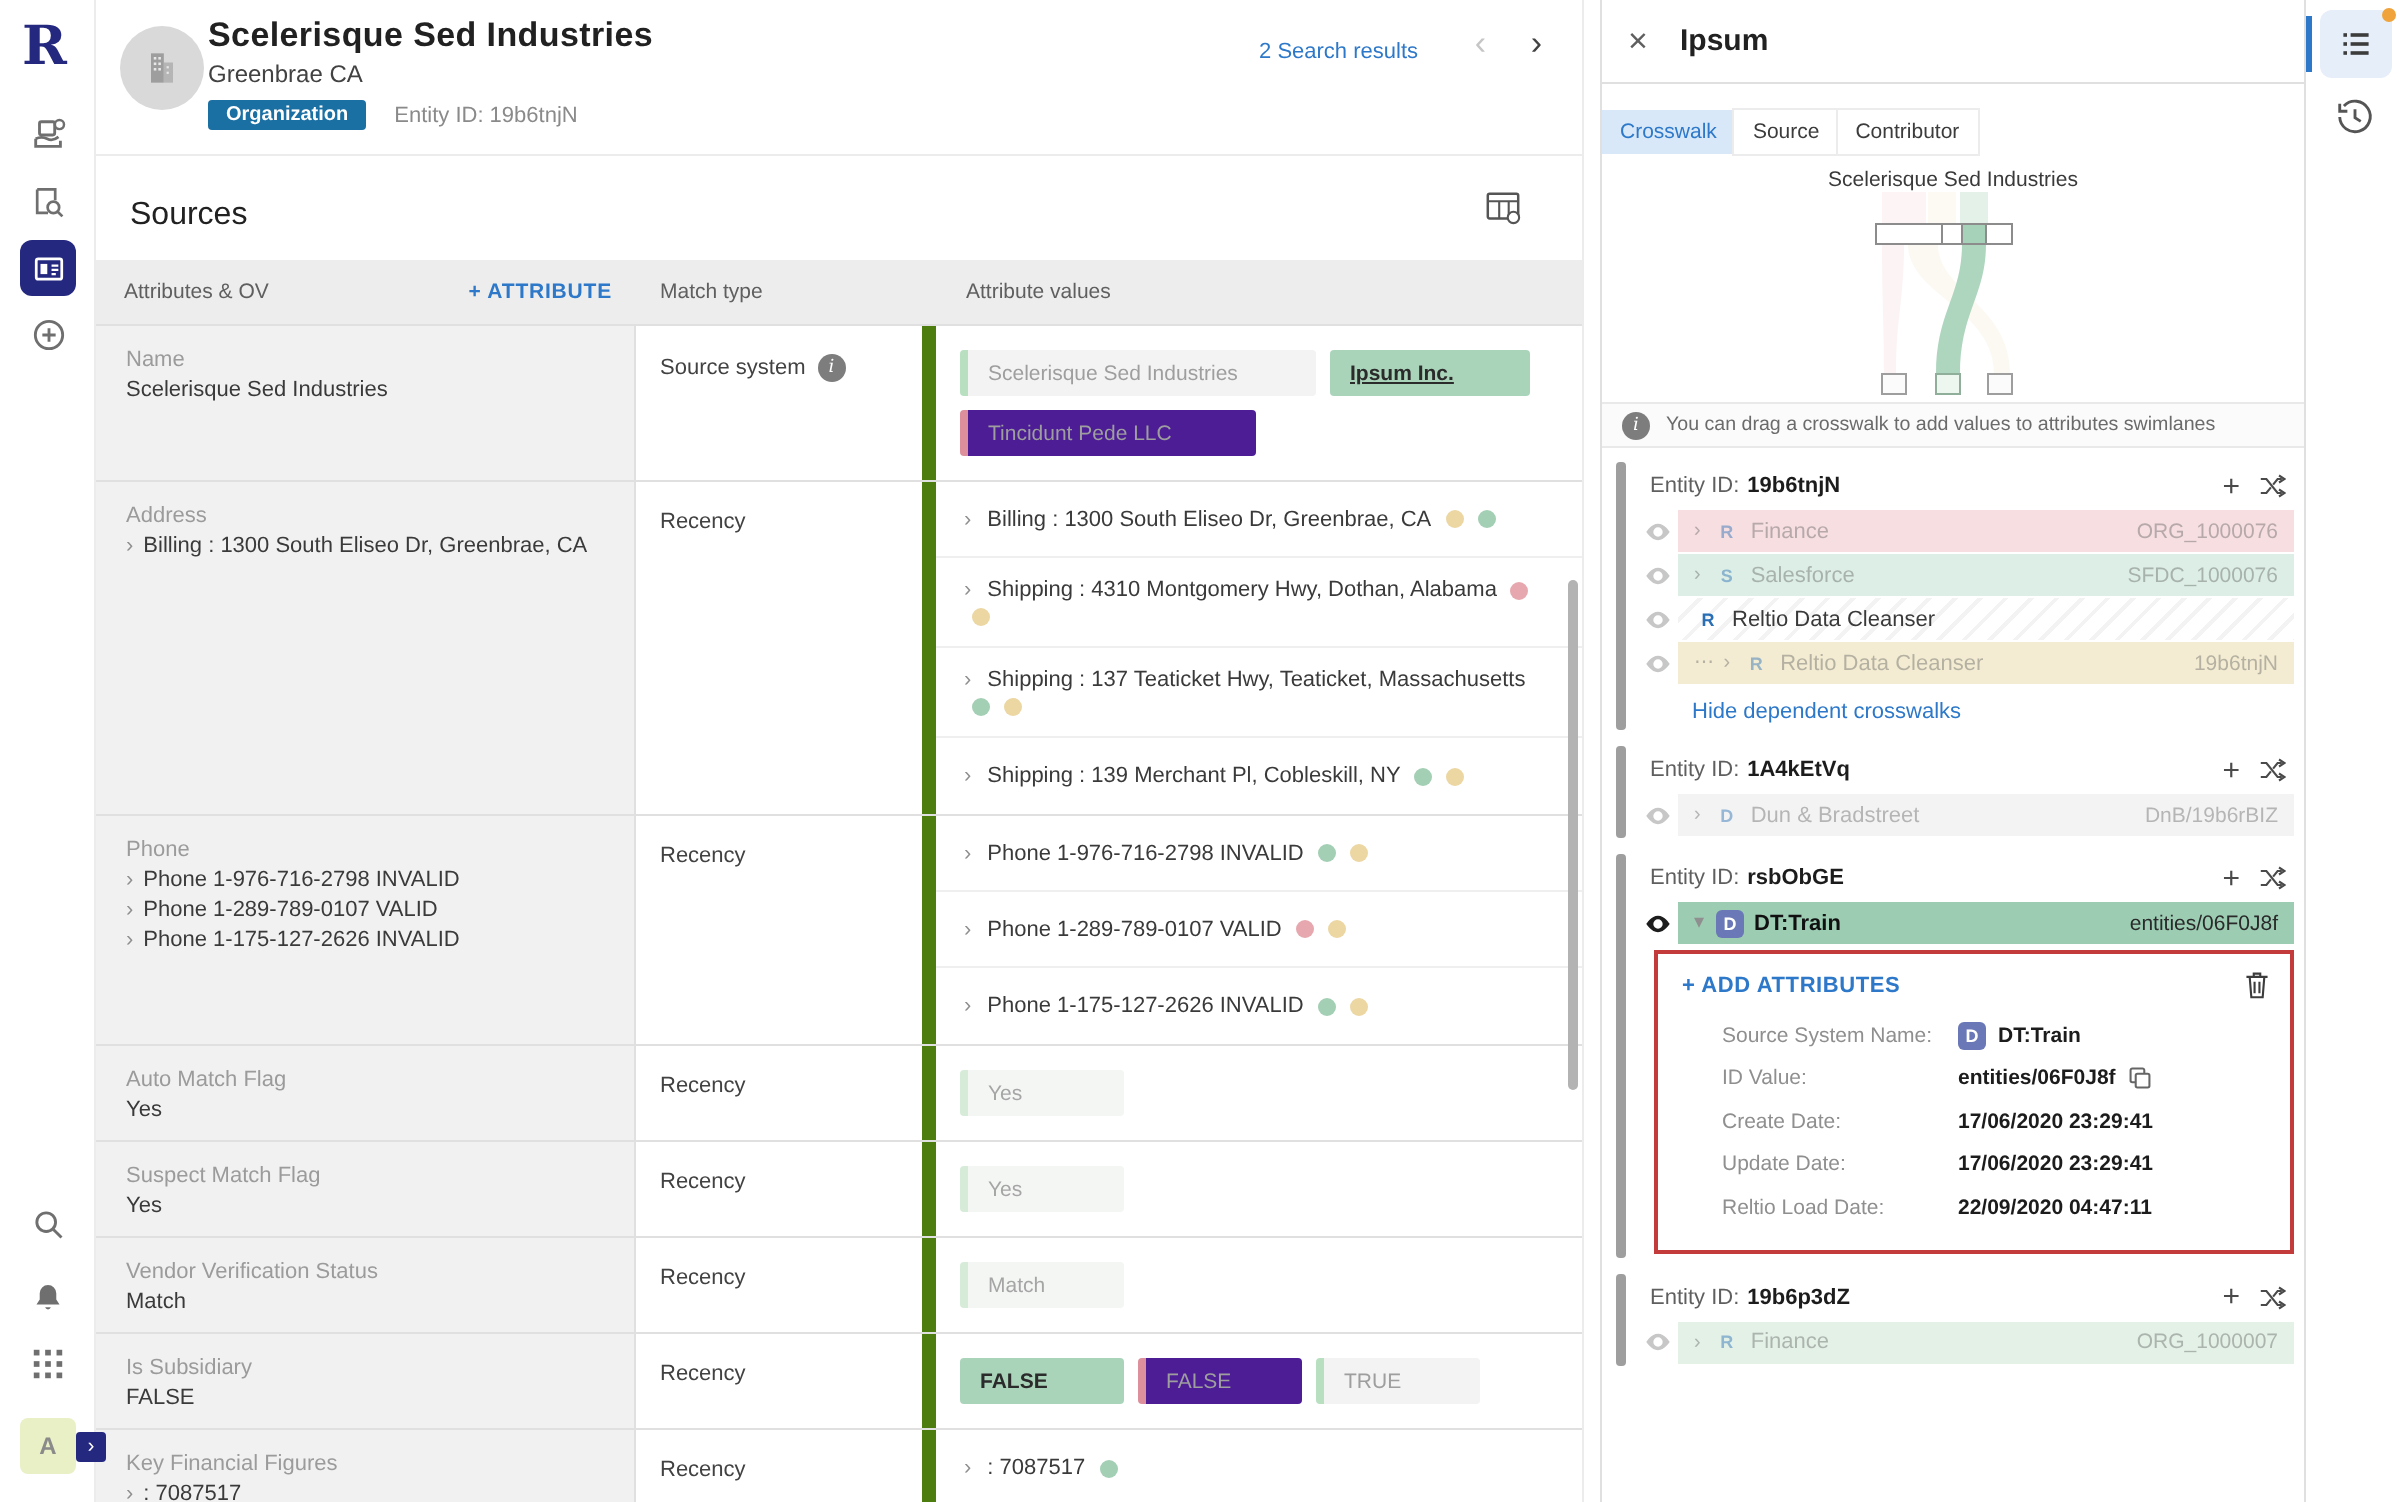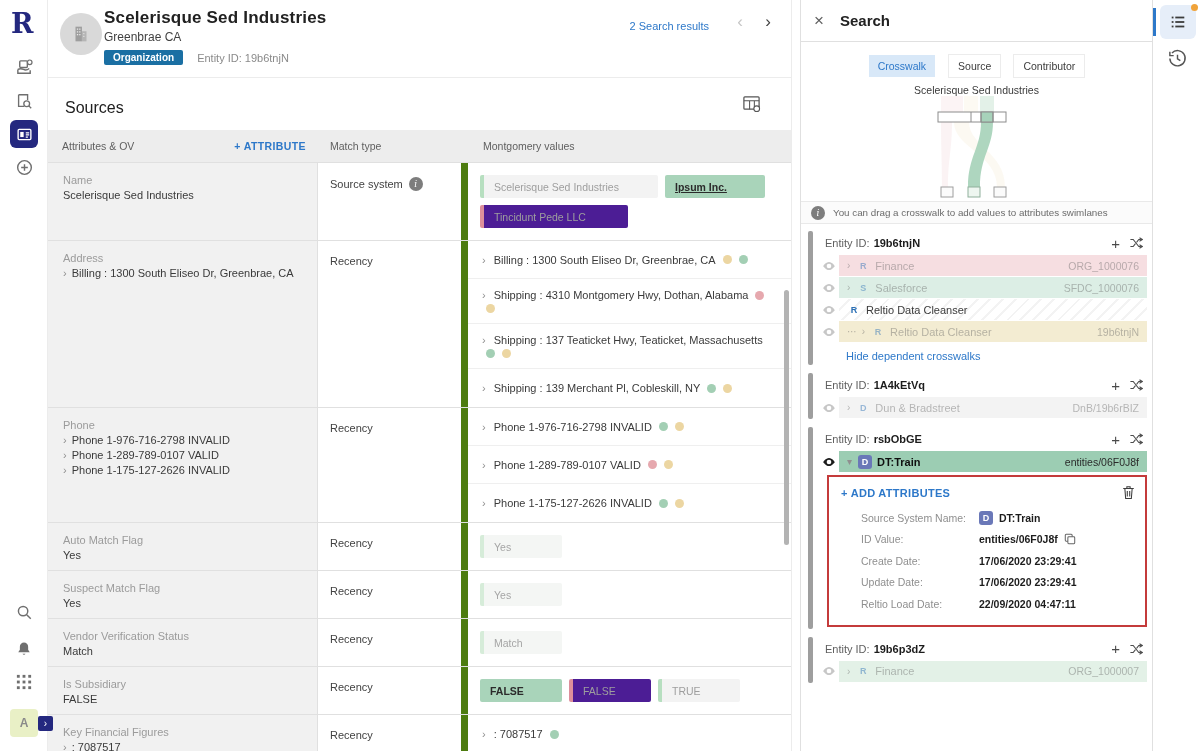--- a/index.html
+++ b/index.html
@@ -80,21 +80,21 @@
   .main-scrollbar { position:absolute; right:2px; top:290px; width:5px; height:255px; background:#b3b3b3;
     border-radius:3px; cursor:pointer; }
 
   
   .legend { position:absolute; left:800px; top:0; width:352px; height:751px; background:#fff;
     border-left:1px solid #e0e0e0; }
   .lg-header { height:42px; border-bottom:1px solid #e0e0e0; display:flex; align-items:center;
     padding-left:13px; }
   .lg-close { font-size:17px; color:#5f5f5f; cursor:pointer; width:20px; }
   .lg-title { font-size:15px; font-weight:700; color:#212121; margin-left:6px; }
-  .tabs { display:flex; justify-content:center; margin-top:13px;gap:14px; }
+  .tabs { display:flex; margin-top:13px; }
   .tab { height:22px; padding:0 9px; font-size:10.5px; display:flex; align-items:center; background:#fff;
     color:#3c3c3c; box-shadow:0 0 0 1px #ececec; cursor:pointer; }
   .tab.active { background:#d8e8f8; color:#2d78c9; box-shadow:none; }
   .diagram-title { text-align:center; font-size:10.5px; color:#3a3a3a; margin-top:7px; }
   .hint-bar { display:flex; align-items:center; gap:8px; padding:0 10px; height:23px; background:#fbfbfb;
     border-top:1px solid #e9e9e9; border-bottom:1px solid #e9e9e9; font-size:9.8px; color:#6b6b6b;
     margin-top:3px; margin-bottom:7px; }
 
   .lg-section { display:flex; margin:0 5px 8px 7px; }
   .lg-bar { width:5px; background:#9e9e9e; border-radius:2px; margin-right:5px; flex:none; }
@@ -247,21 +247,21 @@
         </svg>
     </div>
   </div>
 
   <div class="tbl-header">
     <div class="th1">
       <span>Attributes &amp; OV</span>
       <span class="add-attr">+  ATTRIBUTE</span>
     </div>
     <div class="th2">Match type</div>
-    <div class="th3">Montgomery values</div>
+    <div class="th3">Attribute values</div>
   </div>
 
   <div id="sources-body">
       <div class="src-row">
         <div class="cell1">
           <div class="attr-label">Name</div>
           <div class="ov-entry">
             <span>Scelerisque Sed Industries</span>
           </div>
         </div>
@@ -456,21 +456,21 @@
           </div>
         </div>
       </div>
     </div>
   <div class="main-scrollbar"></div>
 </div>
 
 <div class="legend">
   <div class="lg-header">
     <span class="lg-close">×</span>
-    <span class="lg-title">Search</span>
+    <span class="lg-title">Ipsum</span>
   </div>
 
   <div class="tabs">
     <div class="tab active">Crosswalk</div>
     <div class="tab">Source</div>
     <div class="tab">Contributor</div>
   </div>
 
   <div class="diagram-title">Scelerisque Sed Industries</div>
 

